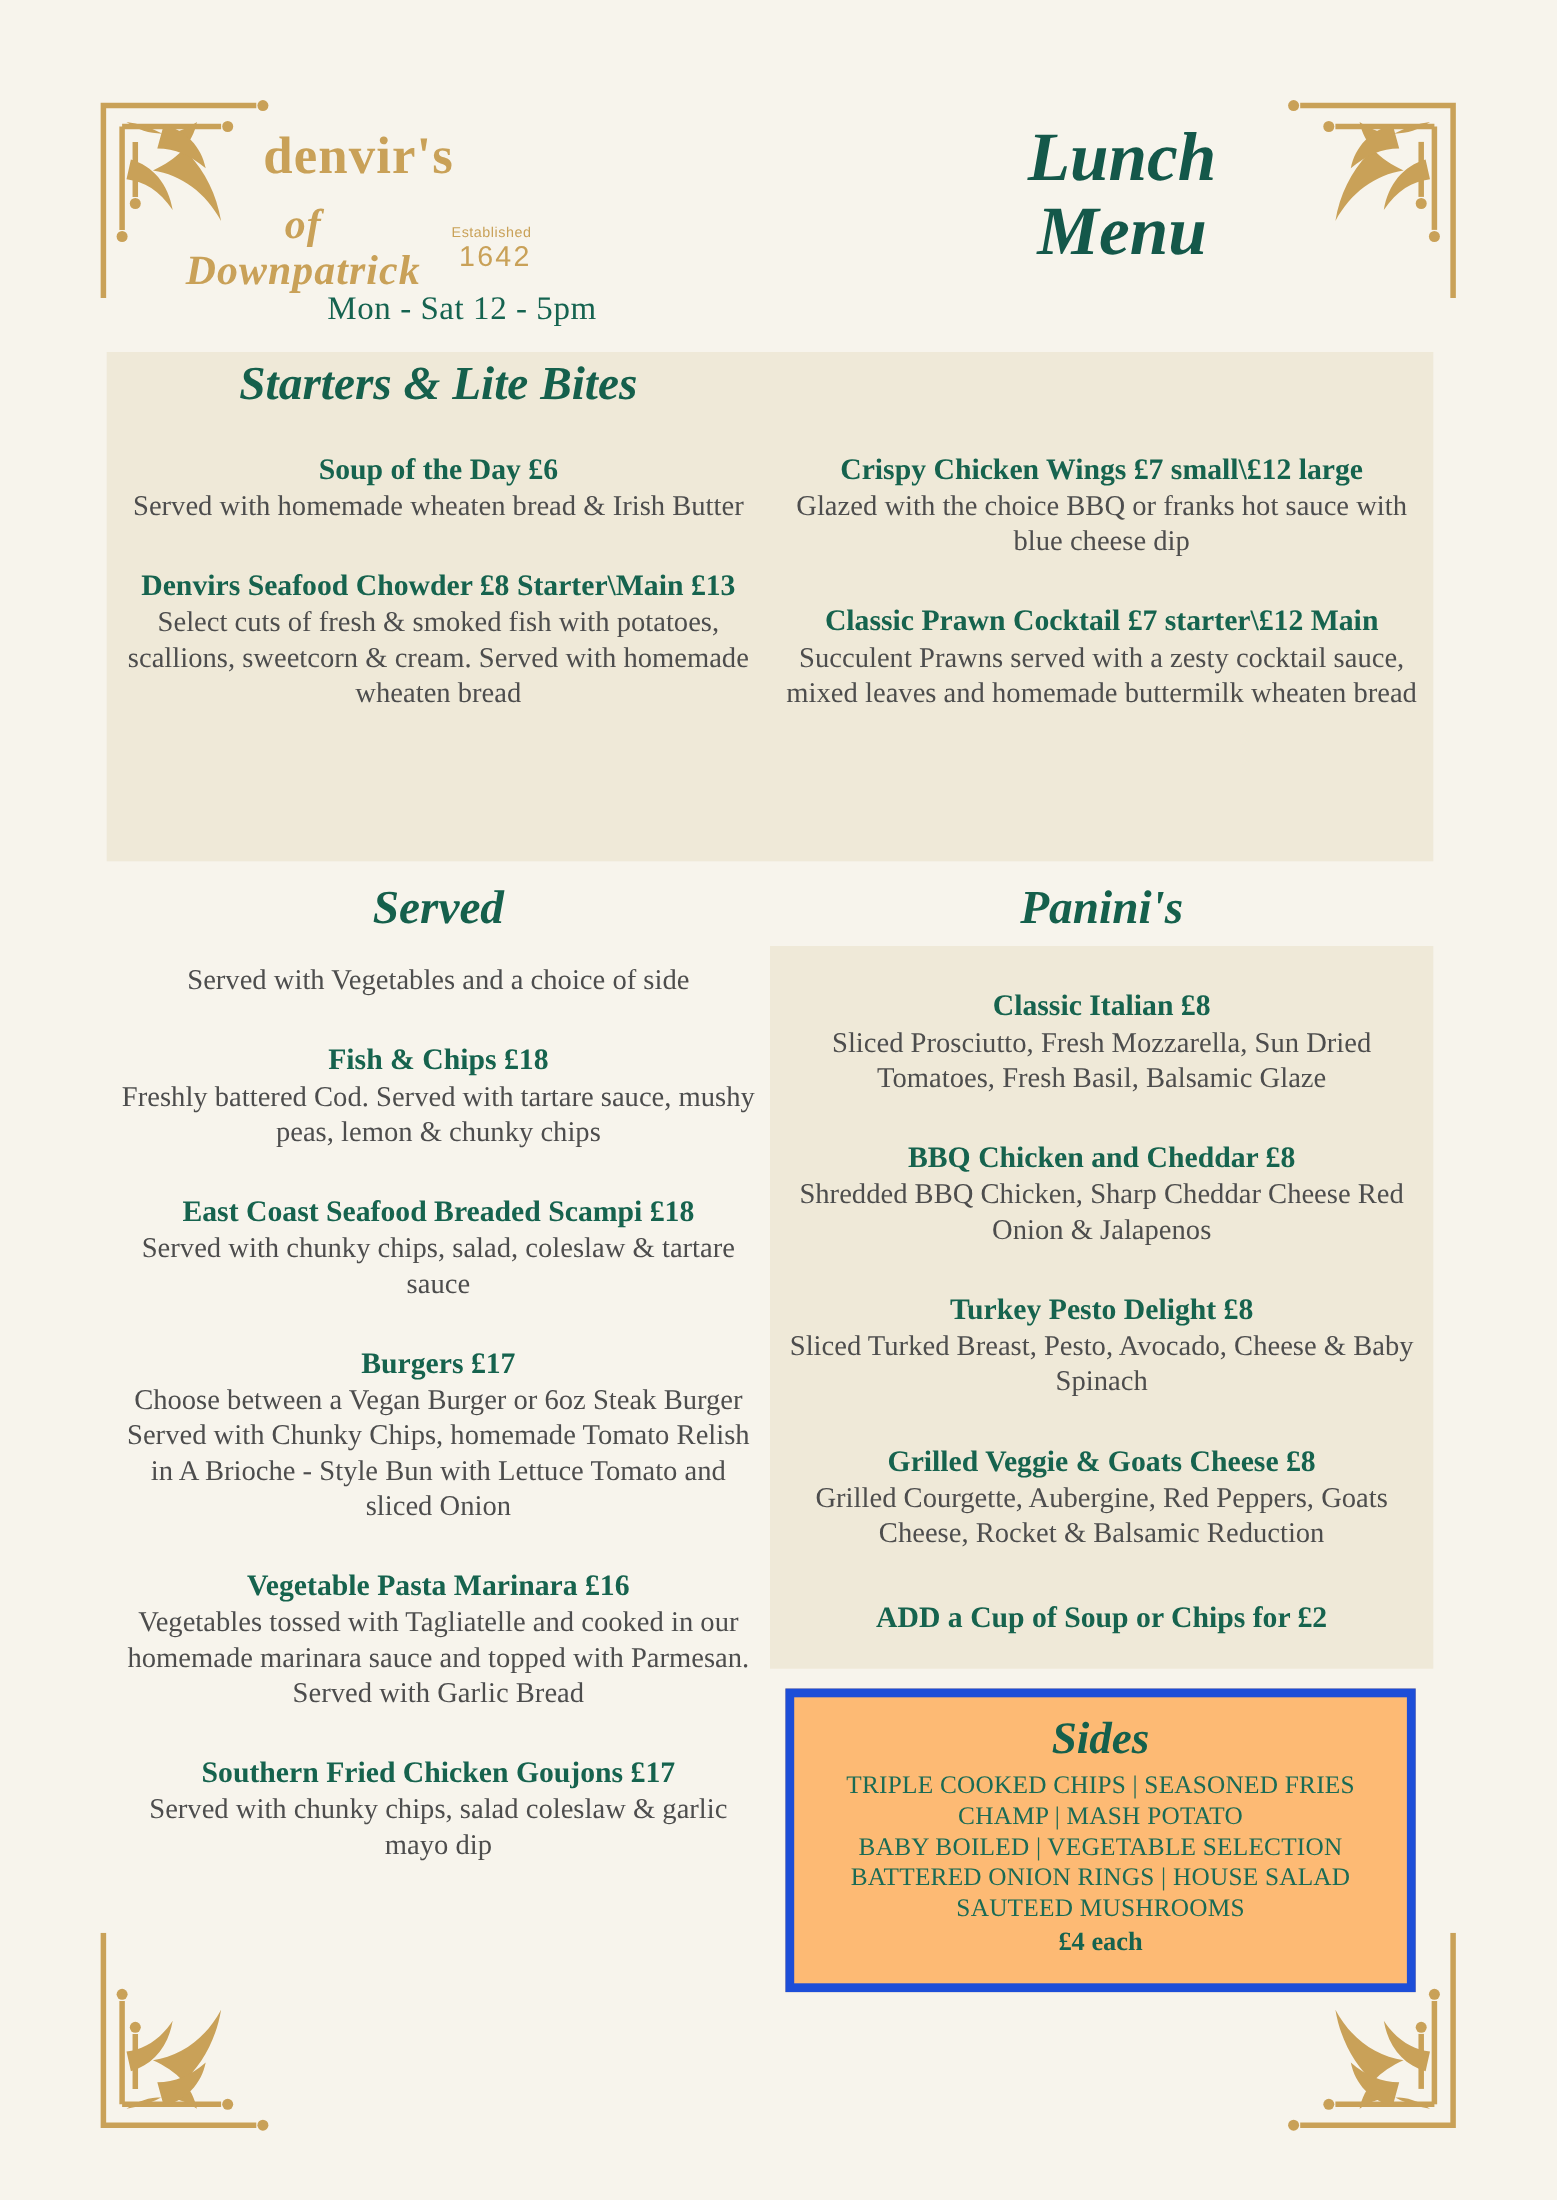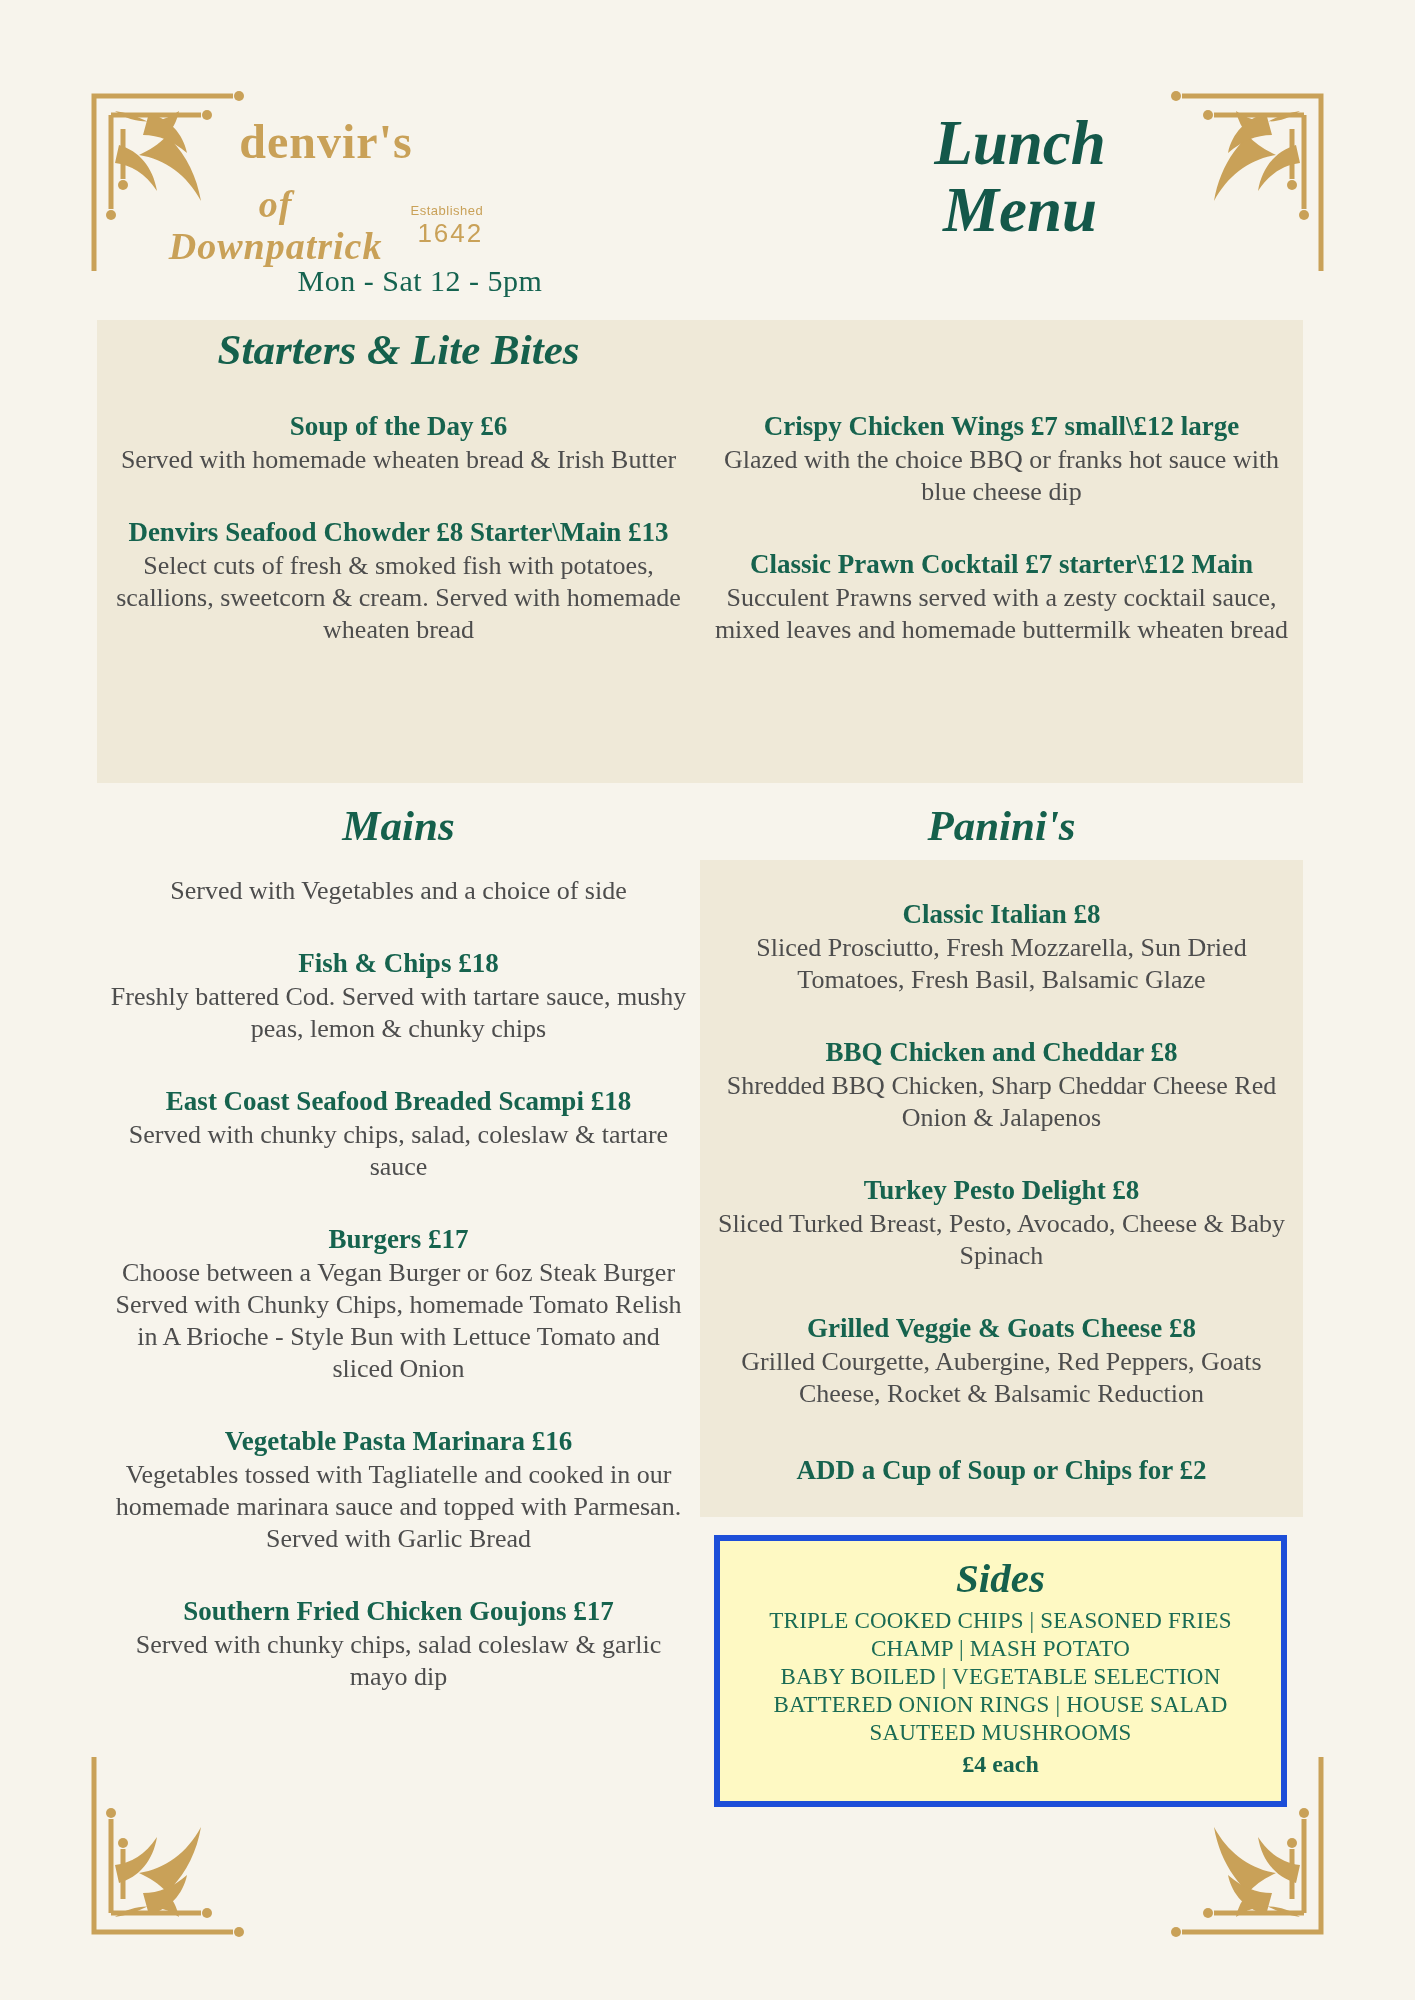--- a/index.html
+++ b/index.html
@@ -70,21 +70,21 @@
   .panini-col{width:603px;}
   .panini-panel{
     margin-top:8px;background:#efe9d8;
     padding:38px 16px 30px;
   }
   .panini-note{font-size:27px;font-weight:700;color:#16634e;line-height:33px;text-align:center;margin-top:44px;}
 
   
   .sides-box{
     margin:18px 16px 0 14px;
-    border:6px solid #1d4ed8;background:#fef9c3;
+    border:8px solid #1d4ed8;background:#fdba74;
     padding:12px 12px 22px;text-align:center;
   }
   .sides-title{font-size:41px;line-height:50px;}
   .sides-lines{margin-top:4px;}
   .sides-line{font-size:23px;line-height:28px;color:#1a6b54;letter-spacing:0.2px;font-weight:500;}
   .sides-price{font-size:24px;line-height:30px;color:#16634e;font-weight:700;margin-top:2px;}
 </style>
 </head>
 <body>
 
@@ -208,21 +208,21 @@
           <div class="item-name">Classic Prawn Cocktail £7 starter\£12 Main</div>
           <div class="item-desc">Succulent Prawns served with a zesty cocktail sauce, mixed leaves and homemade buttermilk wheaten bread</div>
         </div>
       </div>
     </div>
   </div>
 
   <div class="menu-body">
 
     <div class="mains-col">
-      <div class="section-title">Mains</div>
+      <div class="section-title">Served</div>
       <div class="menu-item">
         <div class="item-desc">Served with Vegetables and a choice of side</div>
       </div>
       <div class="menu-item">
         <div class="item-name">Fish &amp; Chips £18</div>
         <div class="item-desc">Freshly battered Cod.  Served with tartare sauce, mushy peas, lemon &amp; chunky chips</div>
       </div>
       <div class="menu-item">
         <div class="item-name">East Coast Seafood Breaded Scampi £18</div>
         <div class="item-desc">Served with chunky chips, salad, coleslaw &amp; tartare sauce</div>

